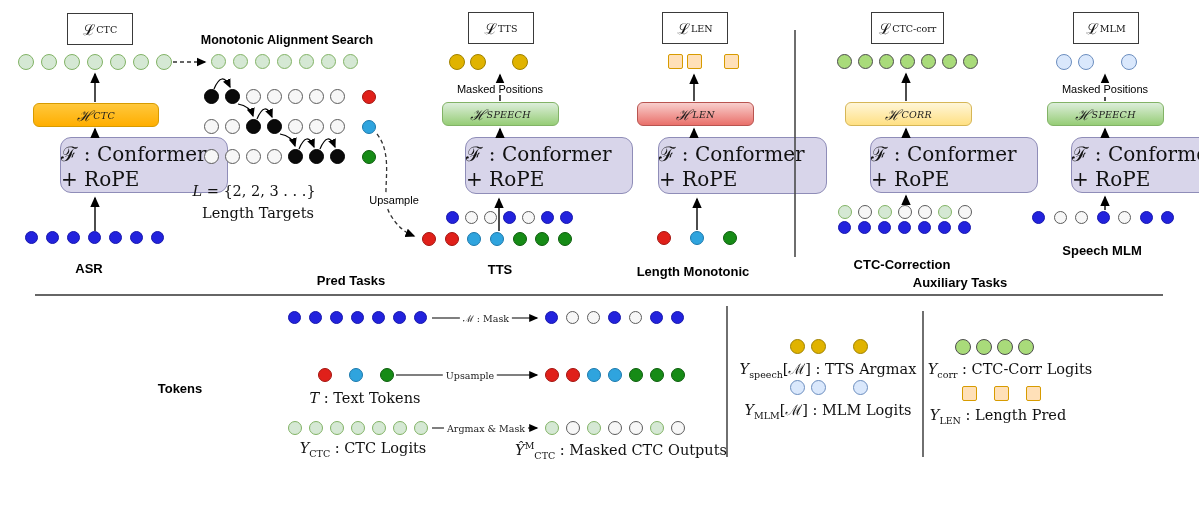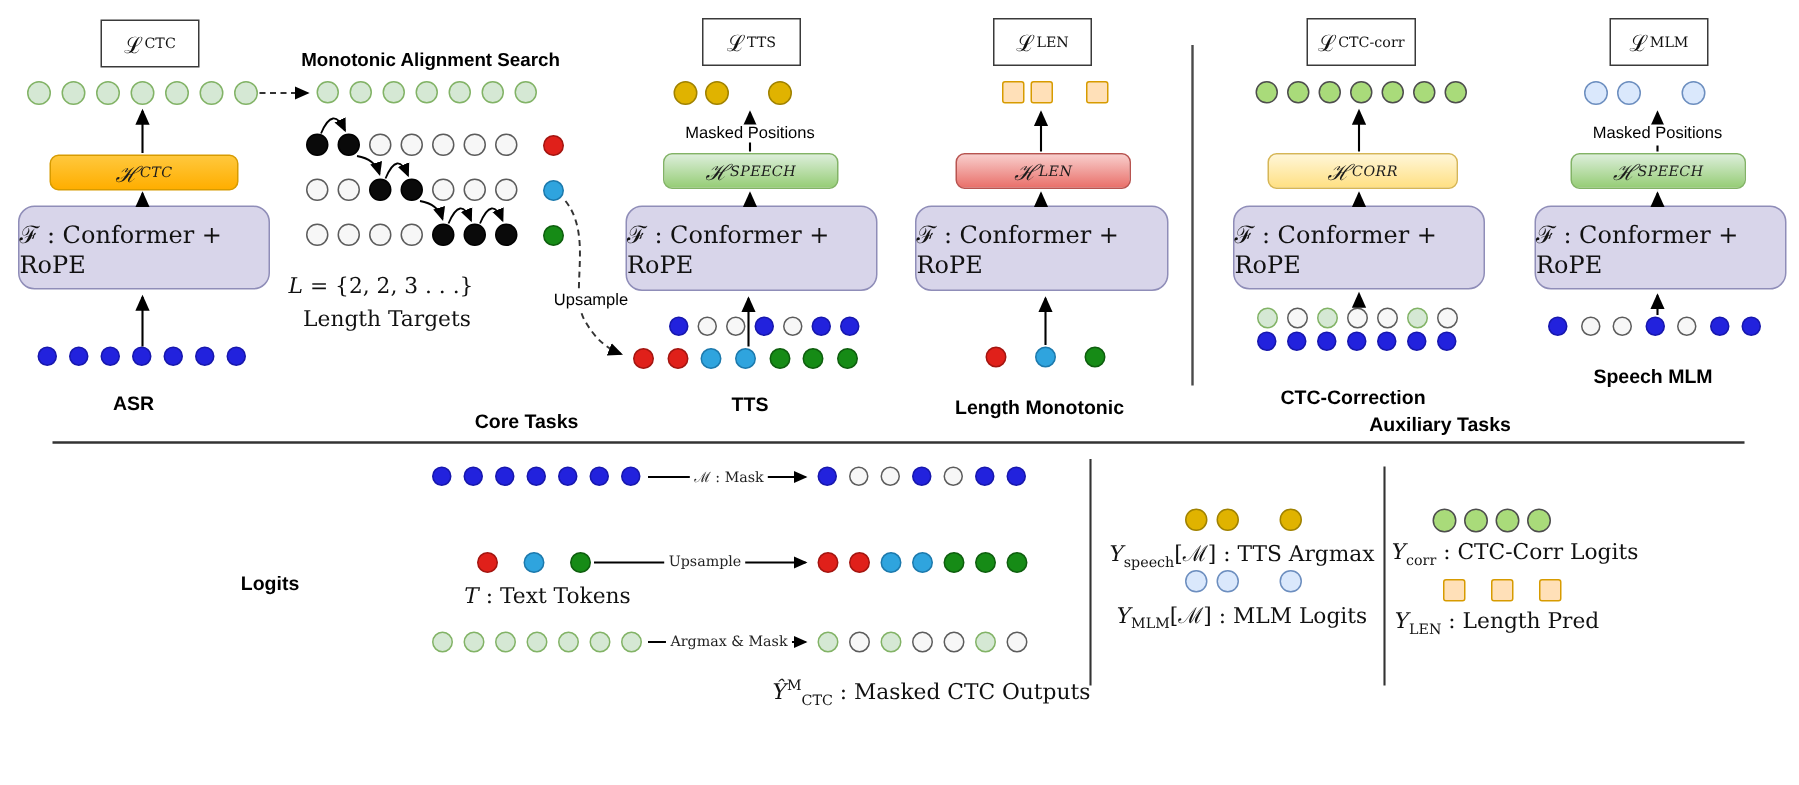--- a/index.html
+++ b/index.html
@@ -26,21 +26,21 @@
   .lossbox sub{font-size:9.5px;margin-left:1px;}
   .head{border-radius:6px;display:flex;align-items:center;justify-content:center;
         font-family:"DejaVu Serif","Liberation Serif",serif;color:#1c1c1c;z-index:1;}
   .head .scr{font-size:14.5px;font-style:italic;}
   .head sub{font-size:9.5px;font-style:italic;margin-left:1px;letter-spacing:.3px;}
   .head.gold{background:linear-gradient(#ffc83d,#ffae00);border:1px solid #d79b00;}
   .head.green{background:linear-gradient(#dceeda,#96cd76);border:1px solid #82b366;}
   .head.red{background:linear-gradient(#f8cecc,#e9706a);border:1px solid #b85450;}
   .head.yellow{background:linear-gradient(#fff6d8,#ffe083);border:1px solid #d6b656;}
   .fbox{background:#d8d5ea;border:1px solid #8f8db8;border-radius:11px;display:flex;align-items:center;
-        justify-content:center;font-family:"DejaVu Serif","Liberation Serif",serif;font-size:16px;color:#111;z-index:1;}
+        justify-content:center;font-family:"DejaVu Serif","Liberation Serif",serif;font-size:20px;color:#111;z-index:1;margin-left:48px;}
 
   
   .tasklabel{font-weight:bold;font-size:13px;color:#000;transform:translateX(-50%);white-space:nowrap;z-index:3;}
   .grouplabel{font-weight:bold;font-size:13px;color:#000;transform:translateX(-50%);white-space:nowrap;z-index:3;}
   .mastitle{font-weight:bold;font-size:12.5px;color:#000;transform:translateX(-50%);white-space:nowrap;z-index:3;}
   .smalllabel{font-size:11px;color:#000;background:#fff;padding:0 3px;transform:translateX(-50%);white-space:nowrap;z-index:3;}
   .mathtext{font-family:"DejaVu Serif","Liberation Serif",serif;font-size:14.5px;color:#111;
             transform:translateX(-50%);white-space:nowrap;z-index:3;}
   .mathtext i{font-family:inherit;}
   .mathcap{font-family:"DejaVu Serif","Liberation Serif",serif;font-size:14.5px;color:#111;
@@ -232,21 +232,21 @@
       <sub>LEN</sub>
   </div>
   <div class="fbox abs" style="left:610px;top:137px;width:167px;height:55px">ℱ : Conformer + RoPE</div>
   <div class="tokrow abs s14" style="left:657px;top:231px;gap:19px">
       <span class="tok" style="background: rgb(224, 32, 26); border-color: rgb(163, 21, 16);"></span>
       <span class="tok" style="background: rgb(47, 164, 222); border-color: rgb(28, 121, 172);"></span>
       <span class="tok" style="background: rgb(22, 139, 22); border-color: rgb(14, 94, 14);"></span>
     </div>
   <div class="tasklabel abs" style="left:693px;top:264px">Length Monotonic</div>
 
-  <div class="grouplabel abs" style="left:351px;top:273px">Core Tasks</div>
+  <div class="grouplabel abs" style="left:351px;top:273px">Pred Tasks</div>
 
   <div class="lossbox abs" style="left:871px;top:12px;width:71px;height:30px">
     <span class="scr">ℒ</span>
       <sub>CTC-corr</sub>
   </div>
   <div class="tokrow abs s15" style="left:837px;top:54px;gap:6px">
       <span class="tok" style="background: rgb(169, 219, 122); border-color: rgb(77, 77, 77);"></span>
       <span class="tok" style="background: rgb(169, 219, 122); border-color: rgb(77, 77, 77);"></span>
       <span class="tok" style="background: rgb(169, 219, 122); border-color: rgb(77, 77, 77);"></span>
       <span class="tok" style="background: rgb(169, 219, 122); border-color: rgb(77, 77, 77);"></span>
@@ -301,21 +301,21 @@
       <span class="tok" style="background: rgb(247, 247, 247); border-color: rgb(92, 92, 92);"></span>
       <span class="tok" style="background: rgb(34, 34, 221); border-color: rgb(23, 23, 173);"></span>
       <span class="tok" style="background: rgb(247, 247, 247); border-color: rgb(92, 92, 92);"></span>
       <span class="tok" style="background: rgb(34, 34, 221); border-color: rgb(23, 23, 173);"></span>
       <span class="tok" style="background: rgb(34, 34, 221); border-color: rgb(23, 23, 173);"></span>
     </div>
   <div class="tasklabel abs" style="left:1102px;top:243px">Speech MLM</div>
 
   <div class="grouplabel abs" style="left:960px;top:275px">Auxiliary Tasks</div>
 
-  <div class="grouplabel abs" style="left:180px;top:381px">Logits</div>
+  <div class="grouplabel abs" style="left:180px;top:381px">Tokens</div>
 
   <div class="tokrow abs s13" style="left:288px;top:311px;gap:8px">
       <span class="tok" style="background: rgb(34, 34, 221); border-color: rgb(23, 23, 173);"></span>
       <span class="tok" style="background: rgb(34, 34, 221); border-color: rgb(23, 23, 173);"></span>
       <span class="tok" style="background: rgb(34, 34, 221); border-color: rgb(23, 23, 173);"></span>
       <span class="tok" style="background: rgb(34, 34, 221); border-color: rgb(23, 23, 173);"></span>
       <span class="tok" style="background: rgb(34, 34, 221); border-color: rgb(23, 23, 173);"></span>
       <span class="tok" style="background: rgb(34, 34, 221); border-color: rgb(23, 23, 173);"></span>
       <span class="tok" style="background: rgb(34, 34, 221); border-color: rgb(23, 23, 173);"></span>
     </div>
@@ -359,21 +359,22 @@
   <div class="arrlabel abs" style="left:486px;top:428px">Argmax &amp; Mask</div>
   <div class="tokrow abs s14" style="left:545px;top:421px;gap:7px">
       <span class="tok" style="background: rgb(213, 232, 212); border-color: rgb(130, 179, 102);"></span>
       <span class="tok" style="background: rgb(247, 247, 247); border-color: rgb(92, 92, 92);"></span>
       <span class="tok" style="background: rgb(213, 232, 212); border-color: rgb(130, 179, 102);"></span>
       <span class="tok" style="background: rgb(247, 247, 247); border-color: rgb(92, 92, 92);"></span>
       <span class="tok" style="background: rgb(247, 247, 247); border-color: rgb(92, 92, 92);"></span>
       <span class="tok" style="background: rgb(213, 232, 212); border-color: rgb(130, 179, 102);"></span>
       <span class="tok" style="background: rgb(247, 247, 247); border-color: rgb(92, 92, 92);"></span>
     </div>
-  <div class="mathcap abs" style="left:621px;top:452px"><i>Ŷ</i><sup>M</sup><sub>CTC</sub><span> : Masked CTC Outputs</span></div>
+  <div class="mathcap abs" style="left:363px;top:438px"><i>Y</i><sup></sup><sub>CTC</sub><span> : CTC Logits</span></div>
+  <div class="mathcap abs" style="left:621px;top:440px"><i>Ŷ</i><sup>M</sup><sub>CTC</sub><span> : Masked CTC Outputs</span></div>
 
   <div class="tokrow abs s15" style="left:790px;top:339px;gap:6px">
       <span class="tok" style="background: rgb(224, 179, 0); border-color: rgb(160, 130, 0);"></span>
       <span class="tok" style="background: rgb(224, 179, 0); border-color: rgb(160, 130, 0);"></span>
       <span class="tok gap"></span>
       <span class="tok" style="background: rgb(224, 179, 0); border-color: rgb(160, 130, 0);"></span>
     </div>
   <div class="mathcap abs" style="left:828px;top:358px"><i>Y</i><sup></sup><sub>speech</sub><span>[ℳ] : TTS Argmax</span></div>
   <div class="tokrow abs s15" style="left:790px;top:380px;gap:6px">
       <span class="tok" style="background: rgb(218, 232, 252); border-color: rgb(108, 142, 191);"></span>

